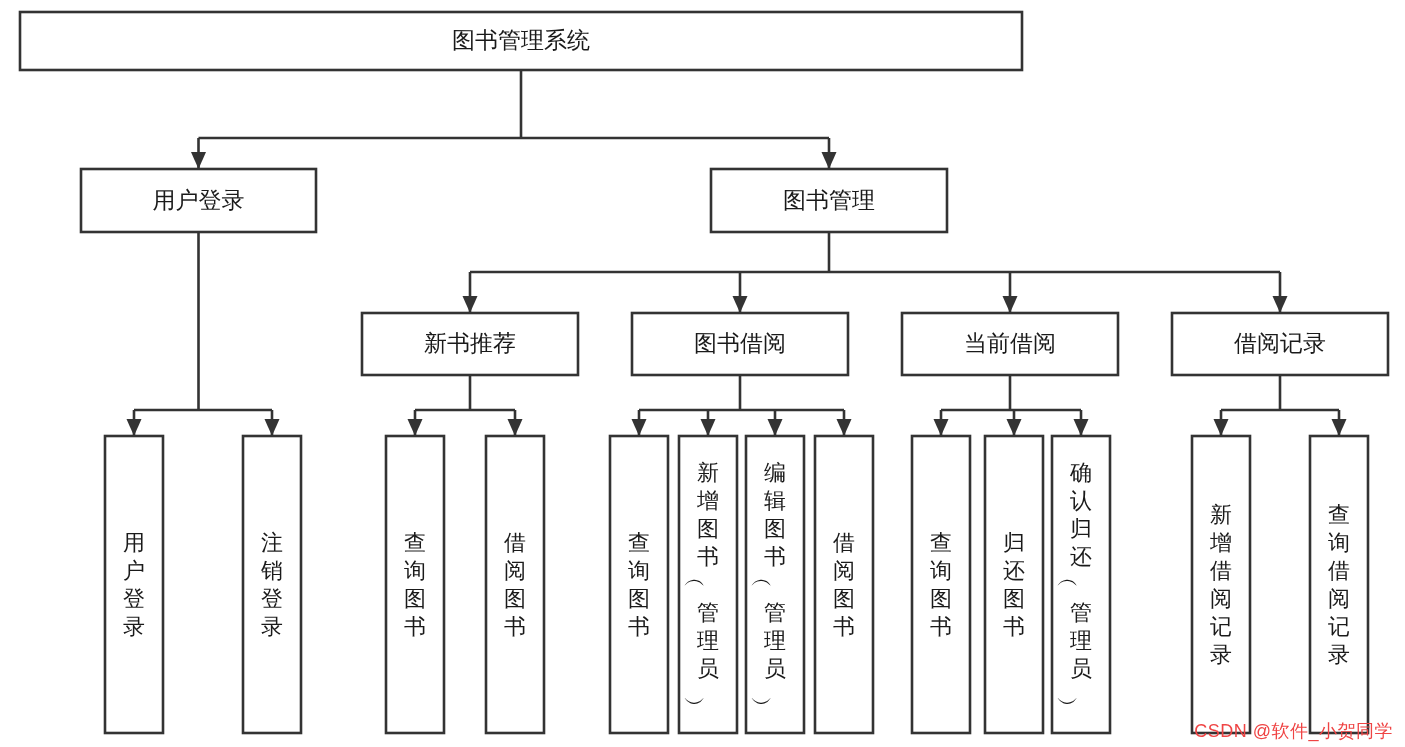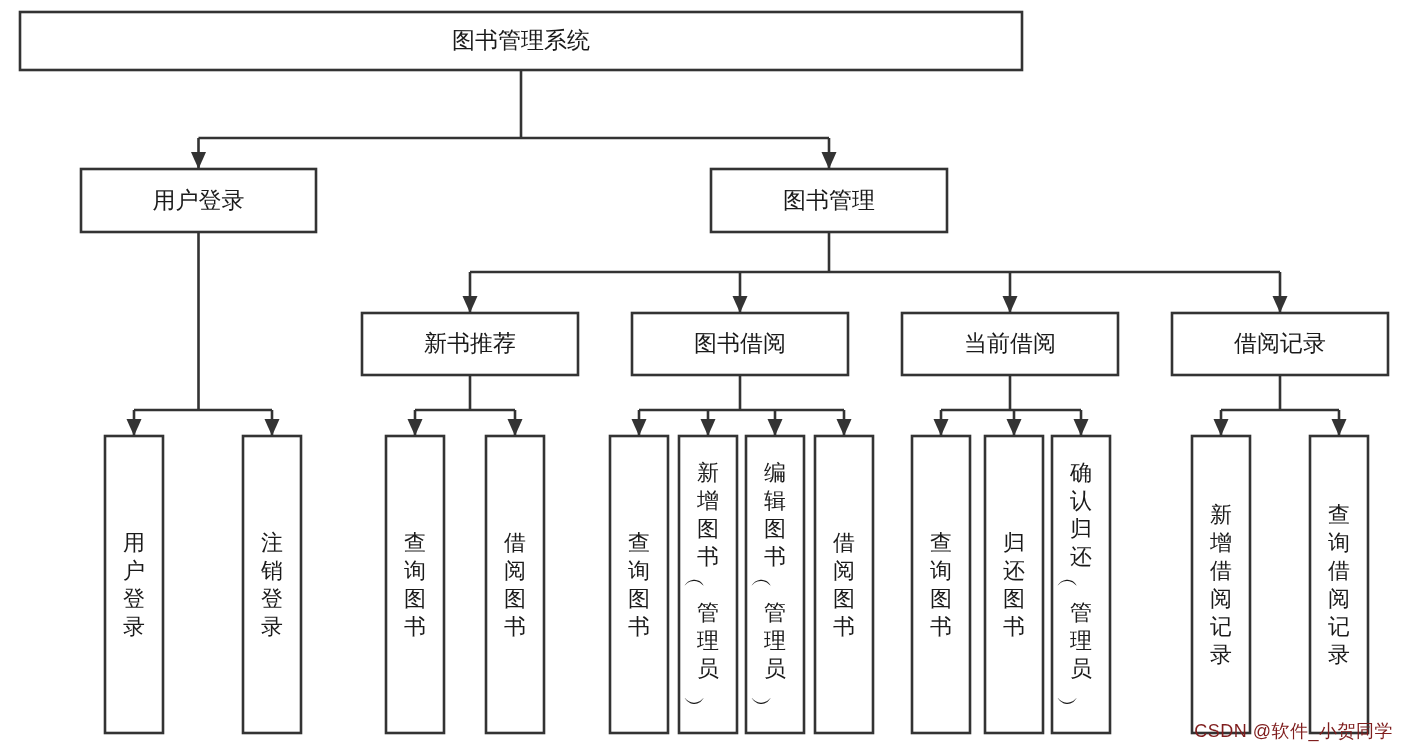--- a/index.html
+++ b/index.html
@@ -50,21 +50,21 @@
     font-family: "Liberation Sans", "DejaVu Sans", sans-serif;
     font-size: 22px;
     text-anchor: middle;
   }
   .watermark {
     position: absolute;
     right: 12px;
     bottom: 4px;
     font-family: "Liberation Sans", "DejaVu Sans", sans-serif;
     font-size: 18px;
-    color: #7f1d1d;
+    color: #ef4444;
     letter-spacing: 0.5px;
     white-space: nowrap;
     pointer-events: none;
   }
 </style>
 </head>
 <body>
 
 <div id="diagram-root">
   <svg class="diagram" viewBox="0 0 1405 747">

